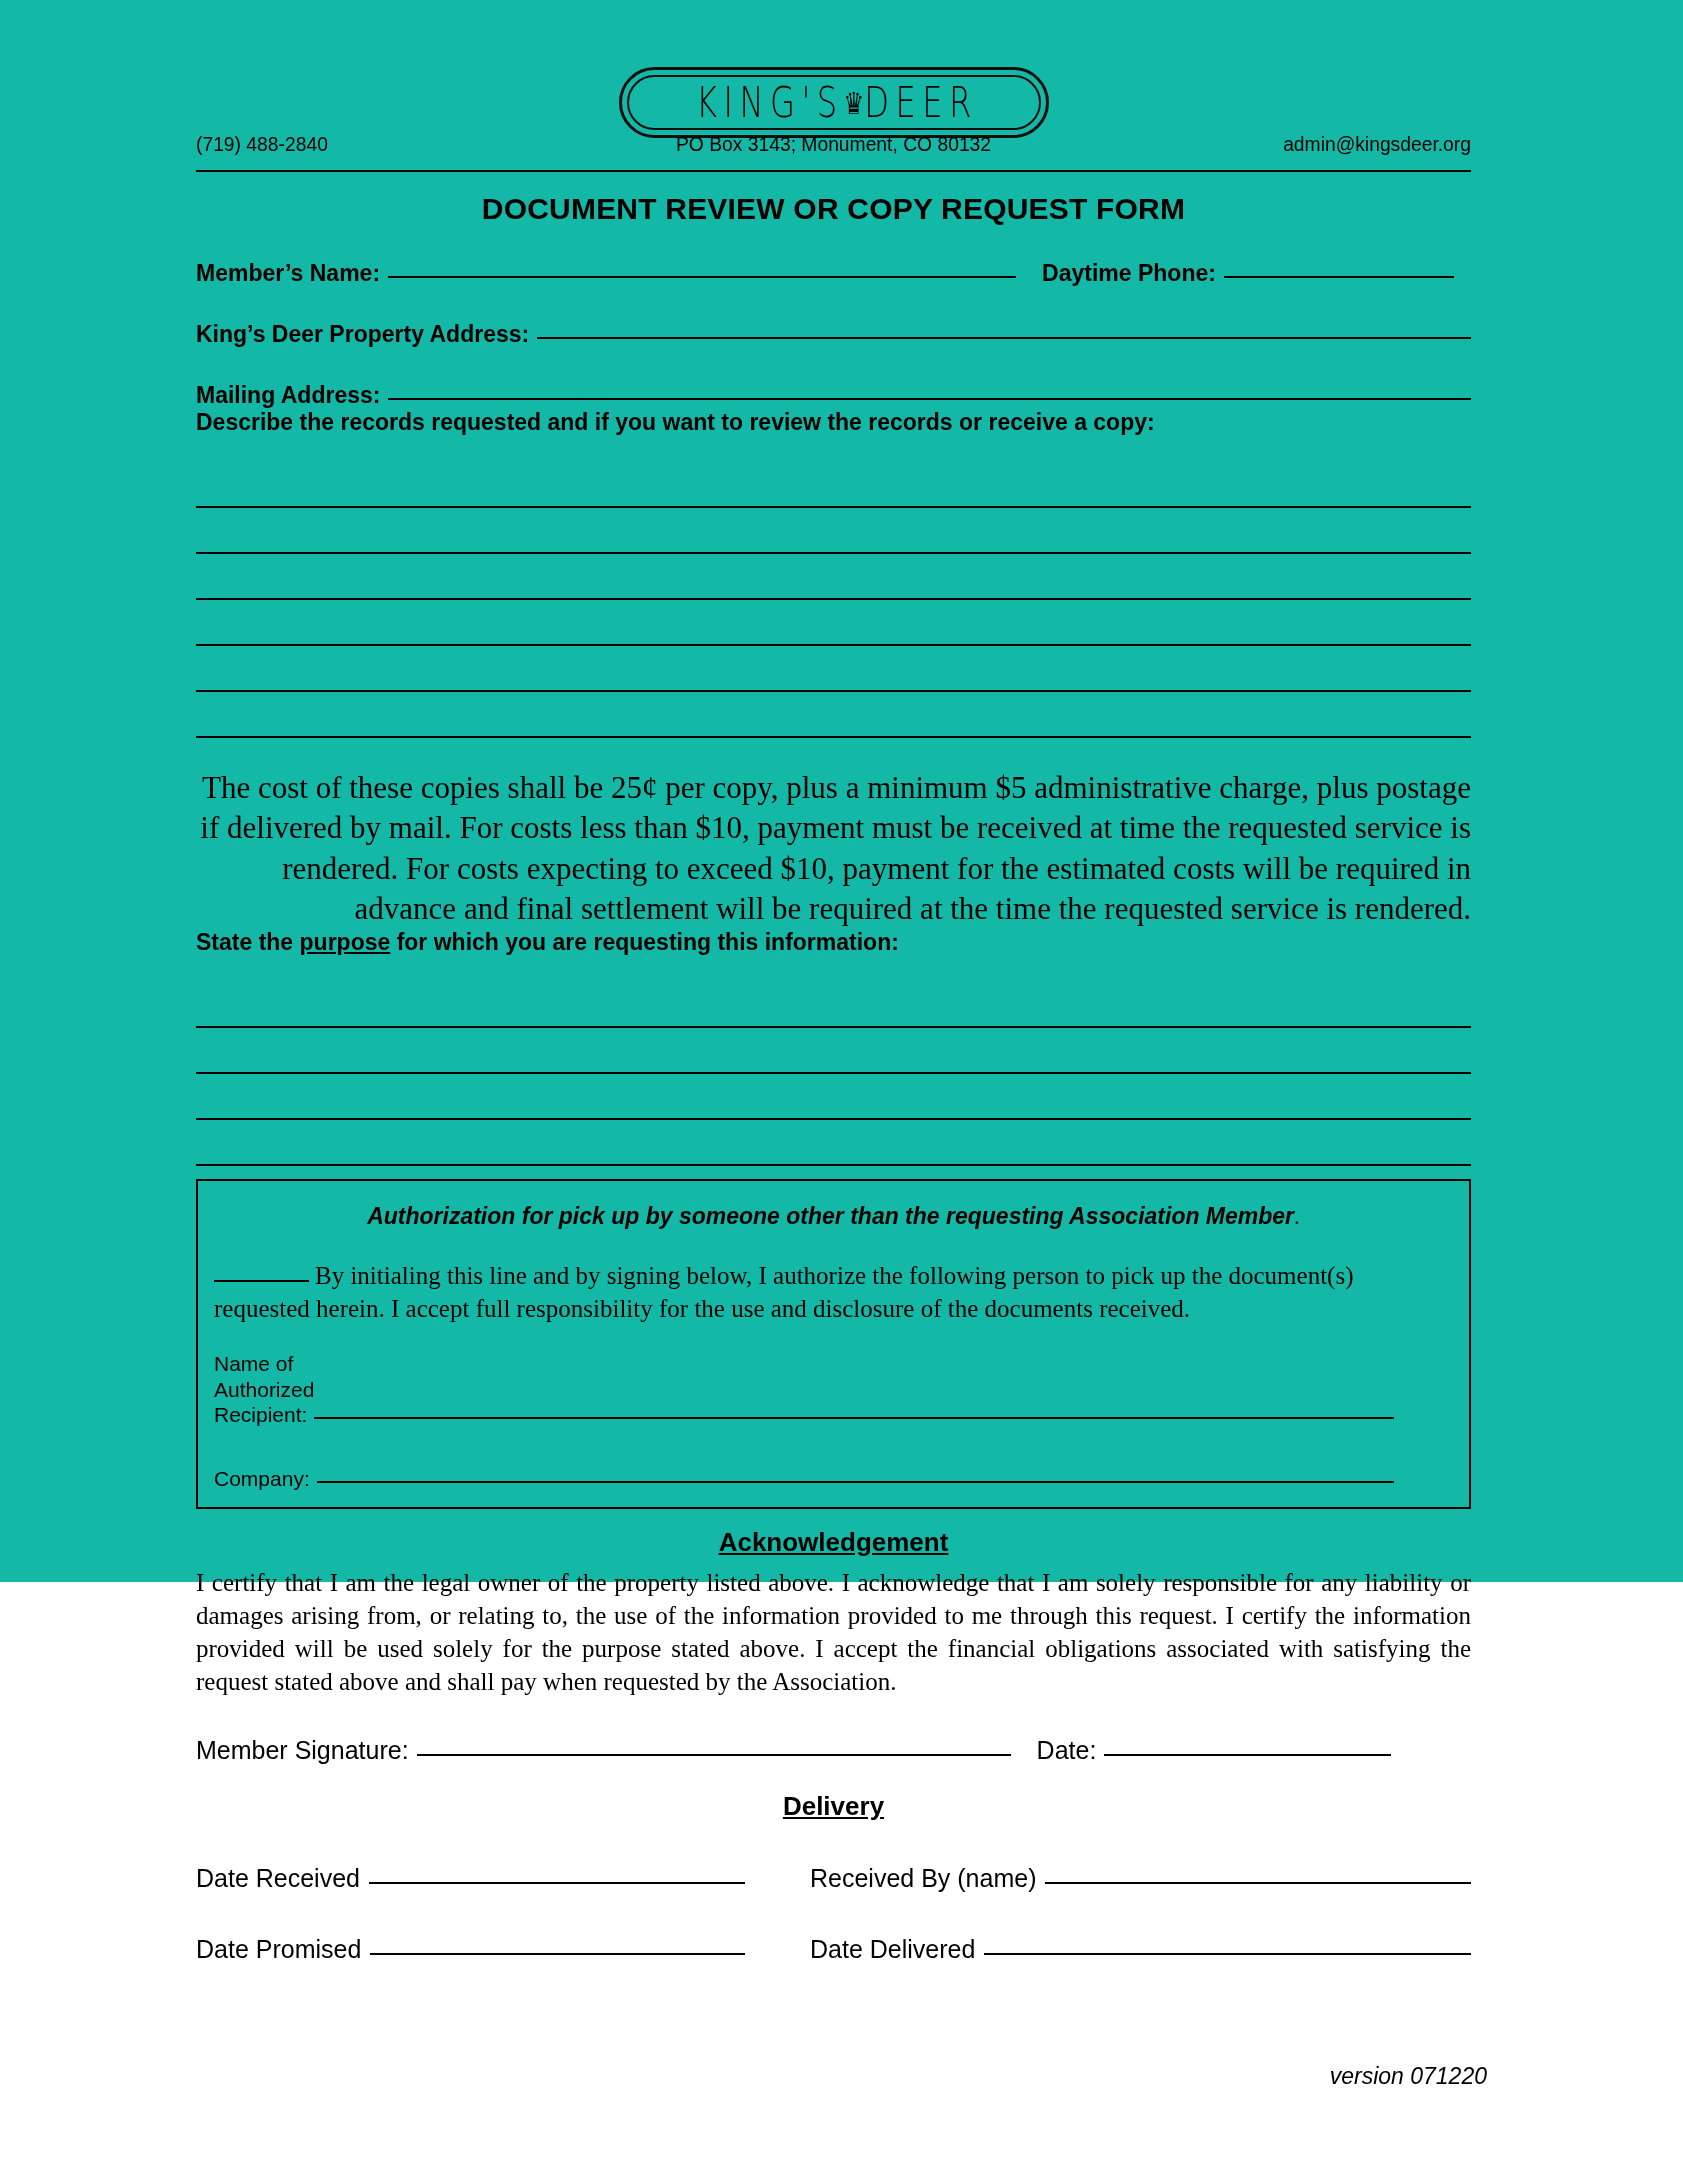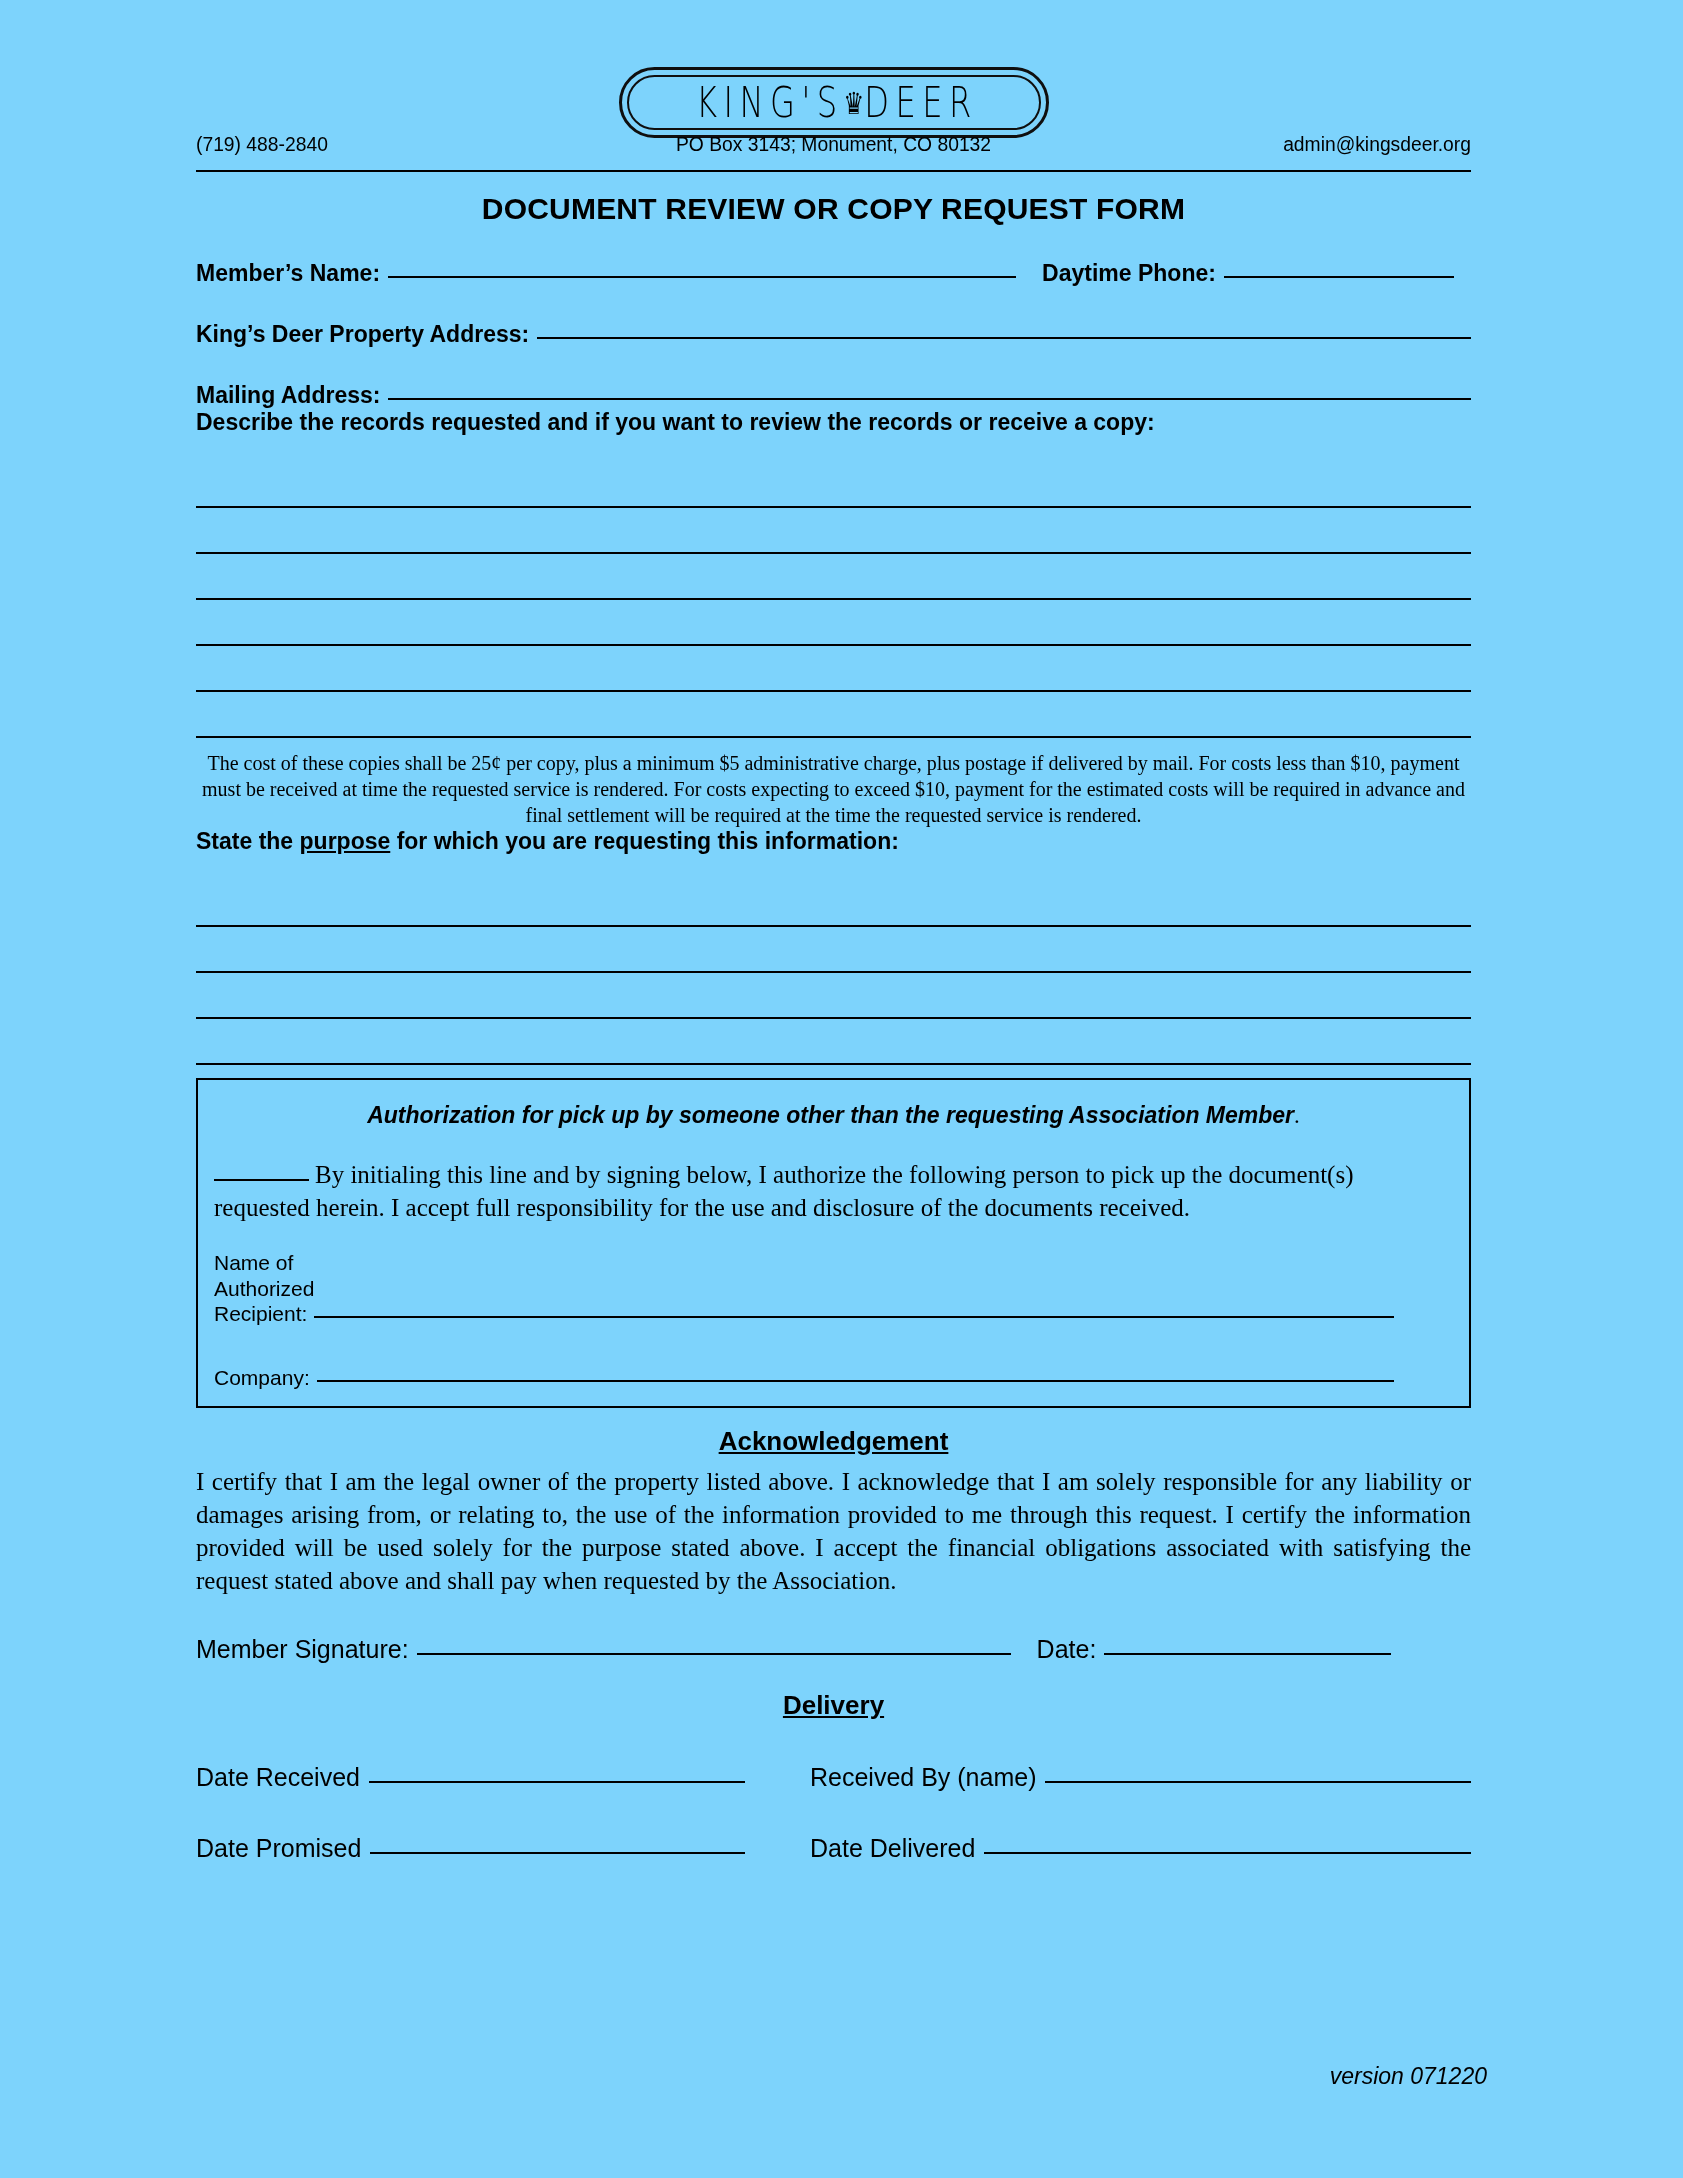--- a/index.html
+++ b/index.html
@@ -12,22 +12,22 @@
     height: 2178px;
     font-family: "Liberation Serif", serif;
     color: #000000;
     position: relative;
     overflow: hidden;
   }
   .page {
     position: absolute;
     left: 0; top: 0;
     width: 1683px;
-    height: 2178px;
-    background: #7dd3fc;
+    height: 1582px;
+    background: #14b8a6;
   }
   .content {
     position: absolute;
     left: 196px;
     top: 0;
     width: 1275px;
   }
 
   
   .logo-wrap {
@@ -134,24 +134,24 @@
 
   
   .lines { margin-top: 26px; }
   .lines .line {
     border-bottom: 2.2px solid #000;
     height: 44px;
   }
 
   
   .para {
-    font-size: 20px;
+    font-size: 31px;
     line-height: 1.3;
-    margin-top: 12px;
-    text-align: center;
+    margin-top: 30px;
+    text-align: right;
   }
 
   
   .auth-box {
     border: 2.4px solid #000;
     margin-top: 13px;
     padding: 22px 16px 16px 16px;
     box-sizing: border-box;
   }
   .auth-title {

